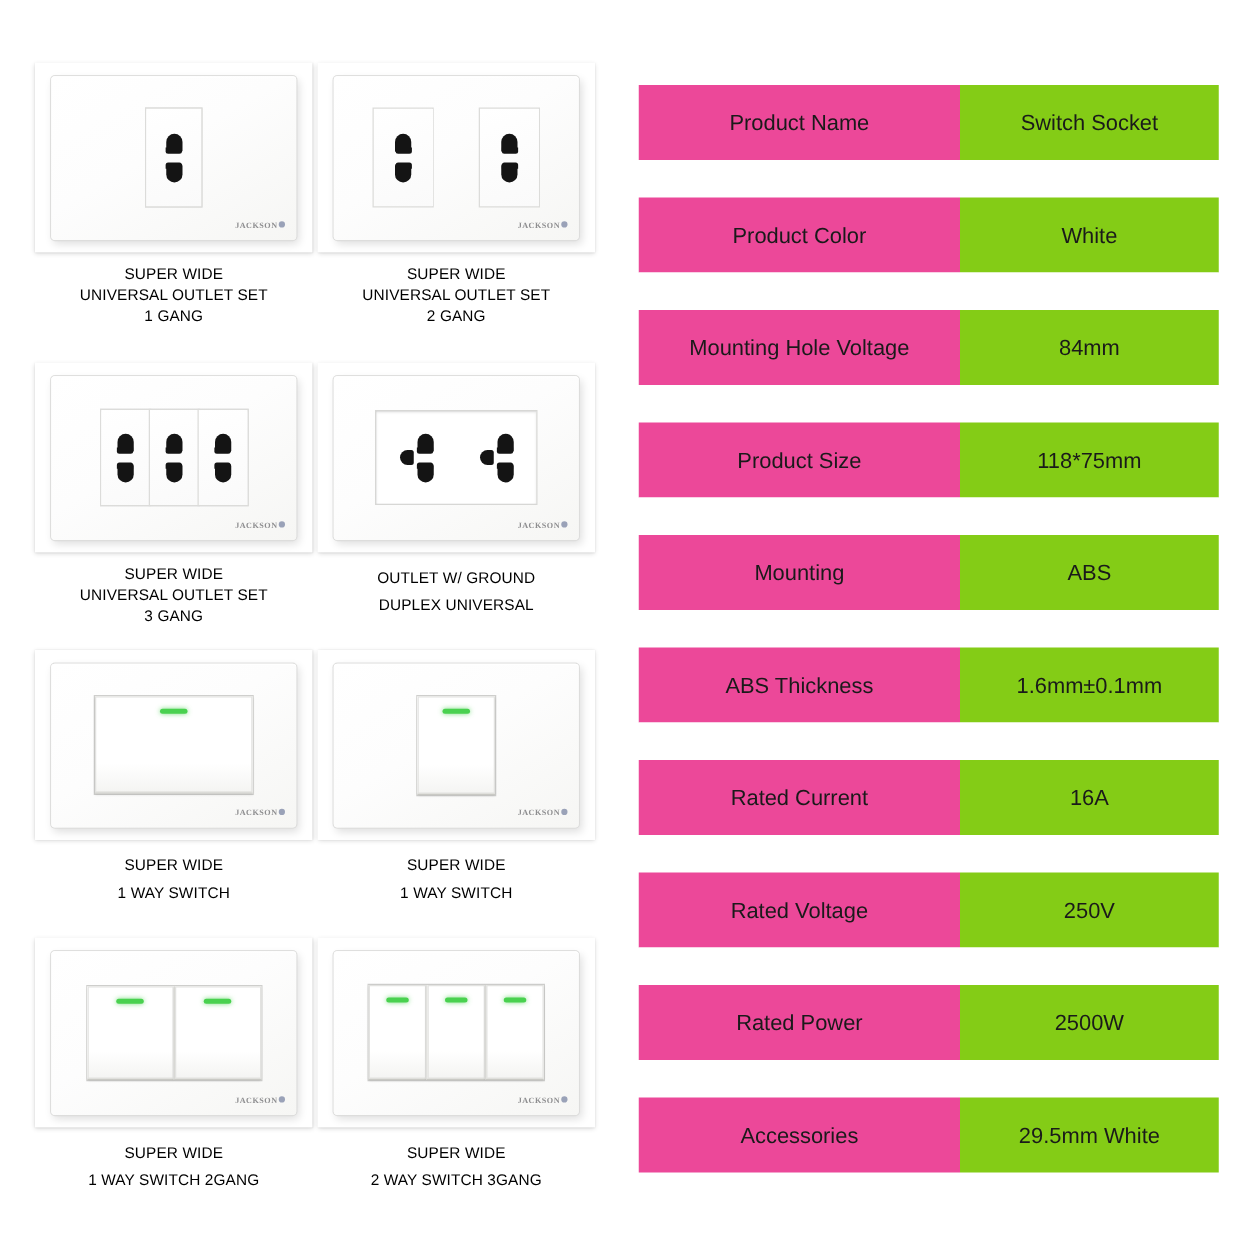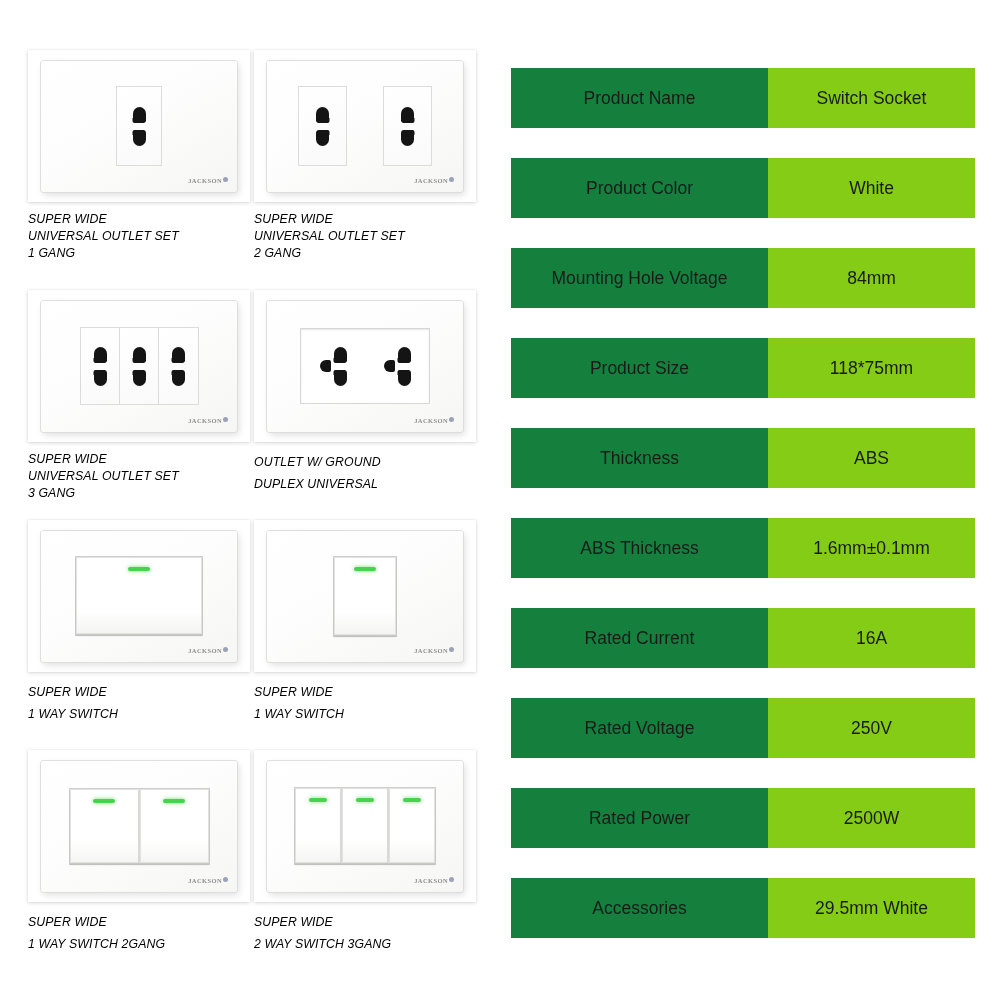--- a/index.html
+++ b/index.html
@@ -33,25 +33,25 @@
     height: 152px;
     background: #ffffff;
     box-shadow: 0 1px 4px rgba(0,0,0,0.16), 0 0 1px rgba(0,0,0,0.10);
     display: flex;
     align-items: center;
     justify-content: center;
     overflow: hidden;
   }
   .product-caption {
     margin-top: 9px;
+    text-align: center;
     font-size: 12.3px;
     line-height: 17px;
     color: #000000;
     letter-spacing: 0.1px;
-    font-style: italic;
   }
   .product-caption .cap-line { display: block; white-space: nowrap; }
   .caption-loose .cap-line { line-height: 22px; }
 
   
   .faceplate {
     position: relative;
     background: linear-gradient(150deg,#ffffff 0%, #fdfdfd 45%, #f6f6f4 100%);
     border-radius: 3px;
     box-shadow:
@@ -181,21 +181,21 @@
   }
   .spec-row {
     display: flex;
     height: 60px;
   }
   .spec-spacer { height: 30px; display: flex; }
   .spec-spacer .sp-left  { width: 257px; background: #ffffff; }
   .spec-spacer .sp-right { flex: 1; background: #ffffff; }
   .spec-key {
     width: 257px;
-    background: #15803d;
+    background: #ec4899;
     display: flex;
     align-items: center;
     justify-content: center;
     font-size: 17.5px;
     color: #1a1a1a;
     text-align: center;
   }
   .spec-val {
     flex: 1;
     background: #84cc16;
@@ -450,21 +450,21 @@
     </div>
     <div class="spec-row">
       <div class="spec-key">Product Size</div>
       <div class="spec-val">118*75mm</div>
     </div>
     <div class="spec-spacer">
       <div class="sp-left"></div>
       <div class="sp-right"></div>
     </div>
     <div class="spec-row">
-      <div class="spec-key">Thickness</div>
+      <div class="spec-key">Mounting</div>
       <div class="spec-val">ABS</div>
     </div>
     <div class="spec-spacer">
       <div class="sp-left"></div>
       <div class="sp-right"></div>
     </div>
     <div class="spec-row">
       <div class="spec-key">ABS Thickness</div>
       <div class="spec-val">1.6mm±0.1mm</div>
     </div>

